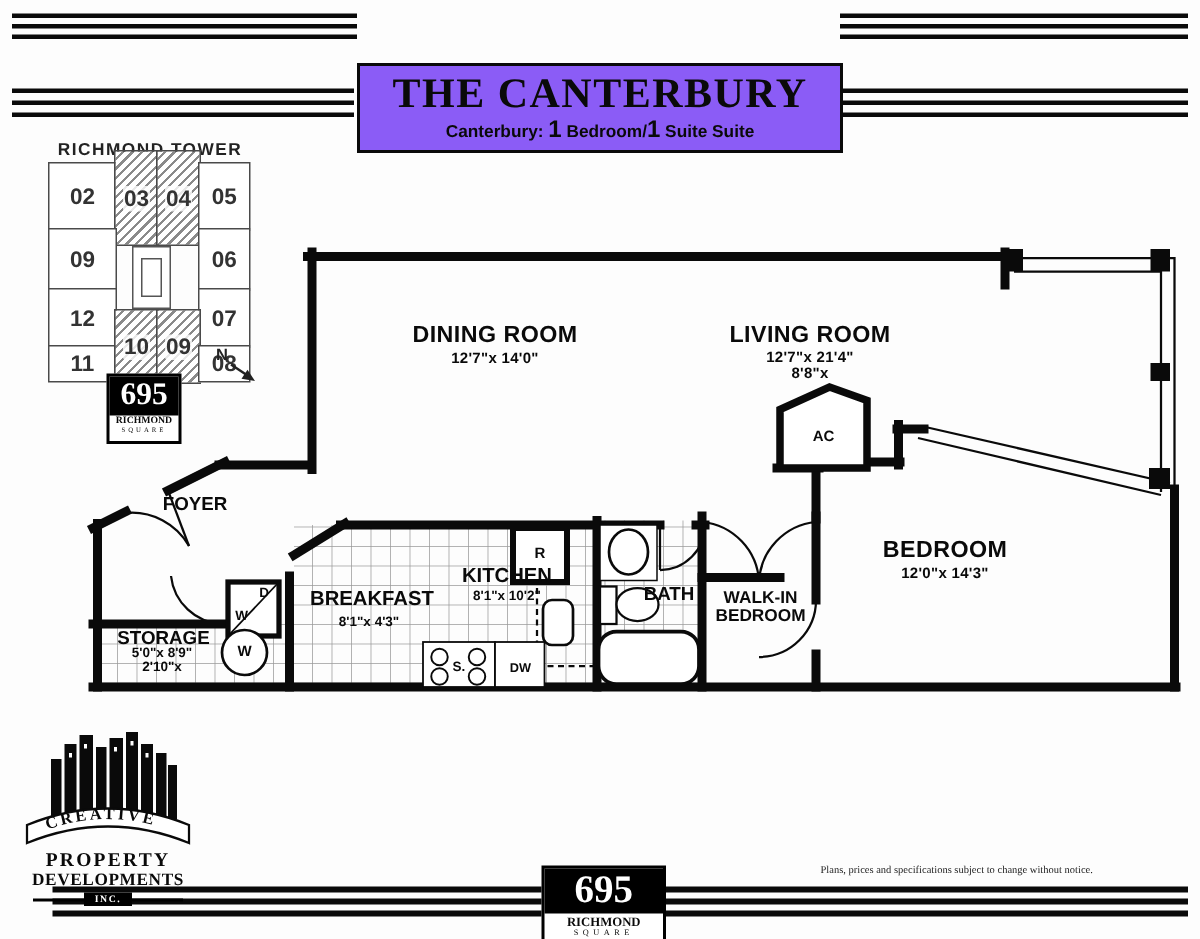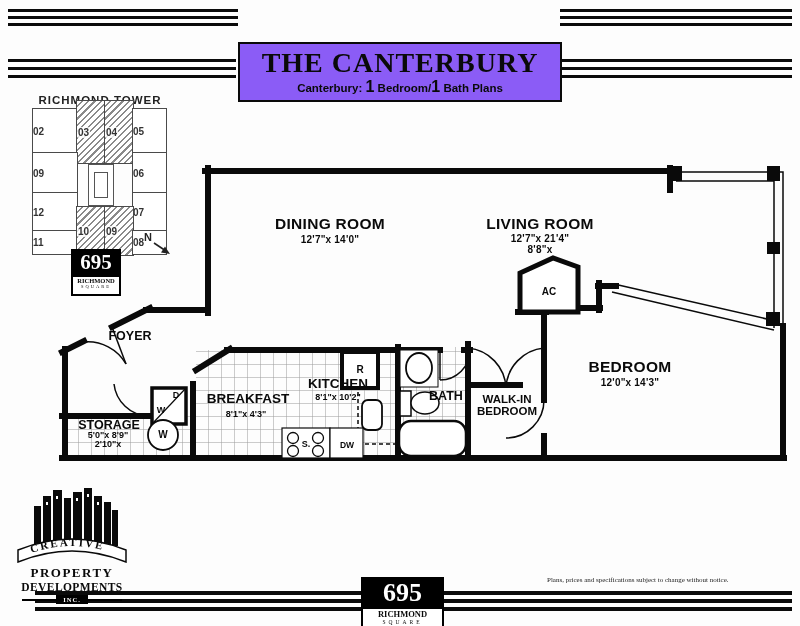--- a/index.html
+++ b/index.html
@@ -19,22 +19,22 @@
   .title-box .ttl{
     font-family:"Liberation Serif",serif;font-size:28px;font-weight:bold;
     letter-spacing:1px;line-height:34px;margin-top:2px;
   }
   .title-box .sub{font-size:11.5px;font-weight:bold;line-height:14px;}
   .title-box .sub .big{font-size:16px;}
   
   .kp-title{position:absolute;left:25px;top:94px;width:150px;text-align:center;
     font-size:11.5px;font-weight:bold;letter-spacing:1px;color:#222;}
   .kp-cell{position:absolute;border:1.6px solid #4a4a4a;background:#fff;
-    display:flex;align-items:center;justify-content:flex-start;
-    font-size:10px;font-weight:bold;color:#333;}
+    display:flex;align-items:center;justify-content:center;
+    font-size:15px;font-weight:bold;color:#333;}
   .kp-cell.hatched{background:repeating-linear-gradient(135deg,#fff 0 3px,#8a8a8a 3px 4.5px);}
   .kp-cell.hatched span{background:rgba(255,255,255,.8);padding:0 1px;border-radius:2px;}
   .kp-core{position:absolute;border:1.2px solid #555;background:#fff;}
   .kp-north{position:absolute;left:144px;top:231px;font-size:11px;font-weight:bold;color:#222;}
   
   .logo695{position:absolute;border:2px solid #000;background:#fff;text-align:center;z-index:8;}
   .logo695 .num{background:#000;color:#fff;font-family:"Liberation Serif",serif;font-weight:bold;
     display:block;line-height:1.05;}
   .logo695 .rich{display:block;font-weight:bold;font-family:"Liberation Serif",serif;border-top:1px solid #000;}
   .logo695 .sq{display:block;font-family:"Liberation Serif",serif;}
@@ -69,21 +69,21 @@
 <div class="rule" style="left:560px;top:23px;width:232px;"></div>
 <div class="rule" style="left:8px;top:59px;width:228px;"></div>
 <div class="rule" style="left:8px;top:67px;width:228px;"></div>
 <div class="rule" style="left:8px;top:75px;width:228px;"></div>
 <div class="rule" style="left:562px;top:59px;width:230px;"></div>
 <div class="rule" style="left:562px;top:67px;width:230px;"></div>
 <div class="rule" style="left:562px;top:75px;width:230px;"></div>
 
 <div class="title-box">
   <div class="ttl">THE CANTERBURY</div>
-  <div class="sub"><span>Canterbury: </span><span class="big">1</span><span> Bedroom/</span><span class="big">1</span><span> Bath Plans</span>
+  <div class="sub"><span>Canterbury: </span><span class="big">1</span><span> Bedroom/</span><span class="big">1</span><span> Suite Suite</span>
   </div>
 </div>
 
 <div class="kp-title">RICHMOND TOWER</div>
 
 <div class="kp-cell" style="left:32px;top:108px;width:44px;height:44px;">
     <span>02</span>
   </div>
 <div class="kp-cell hatched" style="left:76px;top:100px;width:28px;height:62px;">
     <span>03</span>

